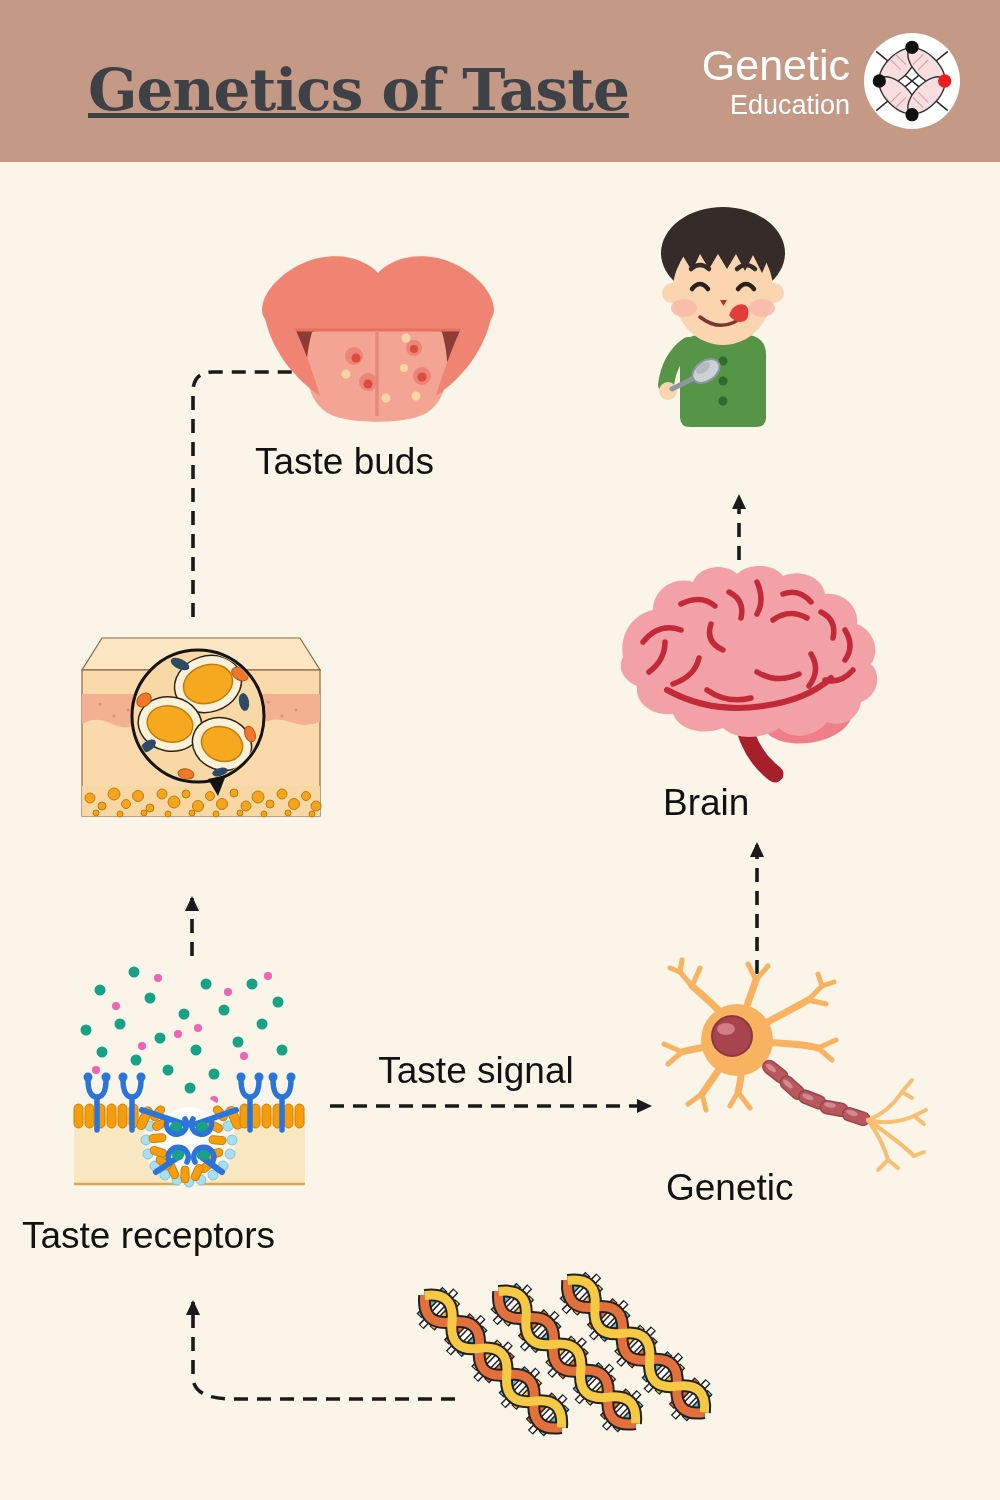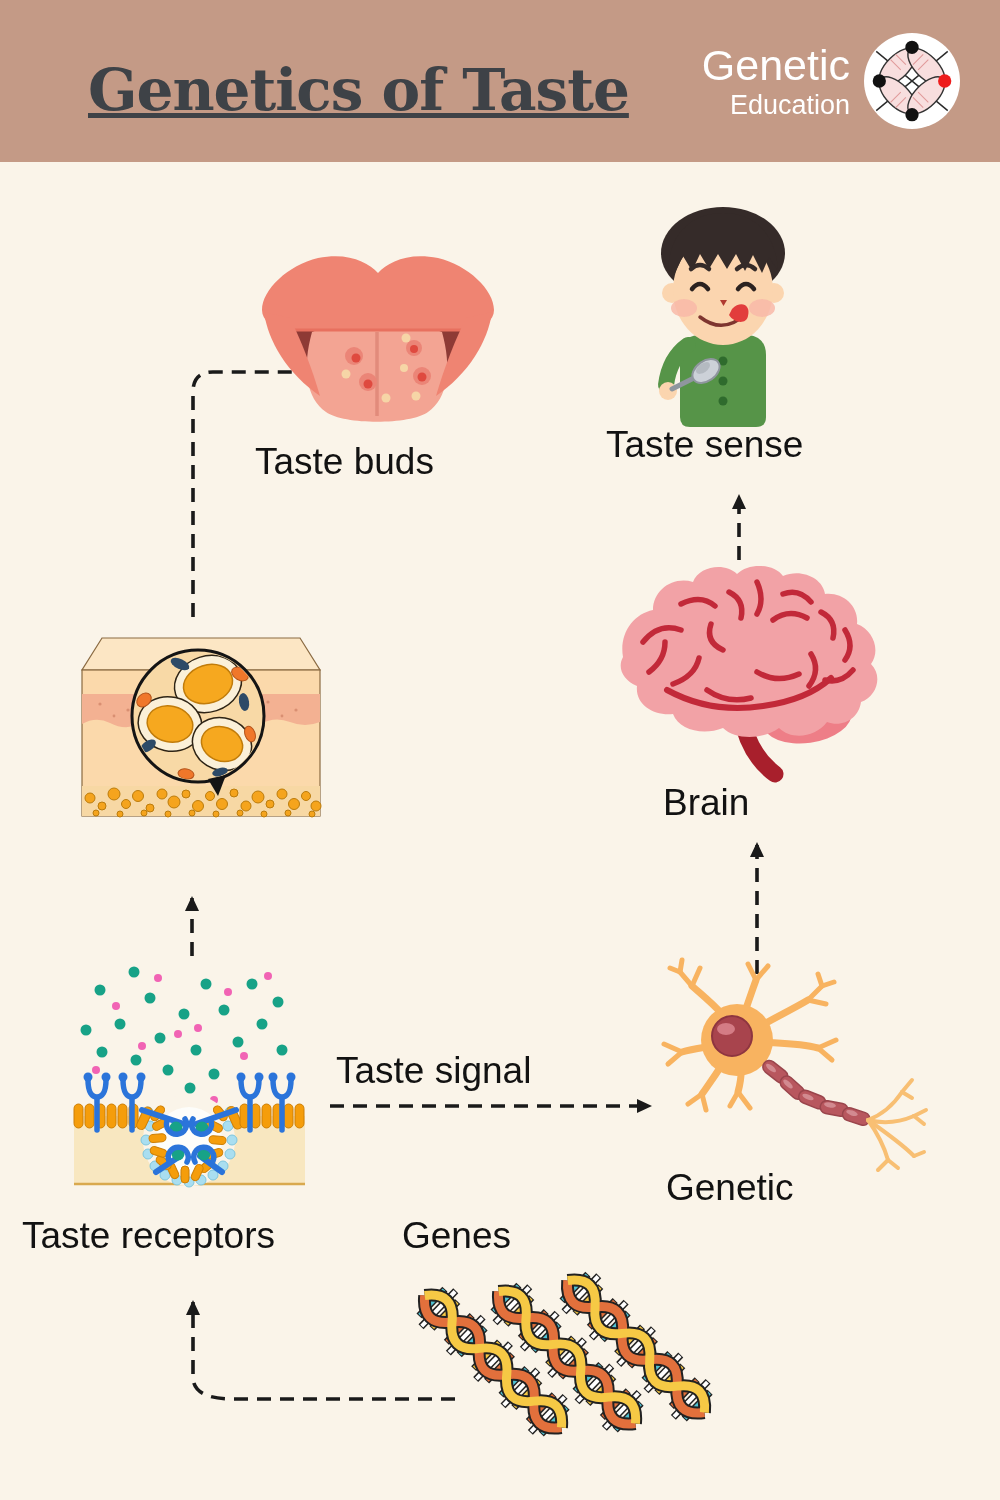--- a/index.html
+++ b/index.html
@@ -8,21 +8,21 @@
   .header{position:absolute;left:0;top:0;width:1000px;height:162px;background:#c49a86;}
   .title{position:absolute;left:76px;top:44px;margin:12px;font-family:"DejaVu Serif",serif;
          font-weight:700;font-size:58px;letter-spacing:-1px;color:#3e4247;text-decoration:underline;}
   .brand{position:absolute;right:40px;top:33px;display:flex;align-items:center;gap:14px;}
   .brand-text{text-align:right;color:#ffffff;line-height:1.15;}
   .brand-line1{font-size:43px;text-align:right;}
   .brand-line2{font-size:27px;}
   .logo{width:96px;height:96px;}
   .illu{position:absolute;}
   .nodelabel{position:absolute;color:#121212;font-size:37px;line-height:40px;text-align:left;}
-  .edgelabel{position:absolute;color:#121212;font-size:37px;line-height:40px;text-align:left;}
+  .edgelabel{position:absolute;color:#121212;font-size:37px;line-height:40px;text-align:center;}
   .arrows{position:absolute;left:0;top:0;width:1000px;height:1500px;}
 </style>
 </head>
 <body>
 
 <div class="canvas">
 
   <div class="header">
     <h1 class="title">Genetics of Taste</h1>
     <div class="brand">
@@ -476,20 +476,18 @@
         <path d="M22,2 Q-2,21 22,40 Q46,59 22,78 Q-2,97 22,116 Q46,135 22,154 Q-2,173 22,192" stroke="#e2703c" stroke-width="9" fill="none"></path>
         <path d="M22,2 Q46,21 22,40 Q-2,59 22,78 Q46,97 22,116 Q-2,135 22,154 Q46,173 22,192" stroke="#f6c945" stroke-width="9" fill="none"></path>
       </g>
     </defs>
     <use href="#dna-helix" transform="translate(18,50) rotate(-46)"></use>
     <use href="#dna-helix" transform="translate(92,46) rotate(-46)"></use>
     <use href="#dna-helix" transform="translate(161,35) rotate(-46)"></use>
   </svg>
 
   <div class="nodelabel" style="left:255px;top:442px;width:260px">Taste buds</div>
-  <div class="nodelabel" style="left:606px;top:425px;width:260px">Taste sense</div>
   <div class="nodelabel" style="left:22px;top:1216px;width:340px">Taste receptors</div>
   <div class="nodelabel" style="left:663px;top:783px;width:200px">Brain</div>
   <div class="nodelabel" style="left:666px;top:1168px;width:240px">Genetic</div>
-  <div class="nodelabel" style="left:402px;top:1216px;width:240px">Genes</div>
   <div class="edgelabel" style="left:336px;top:1051px;width:280px">Taste signal</div>
 
 </div>
 
 </body></html>

